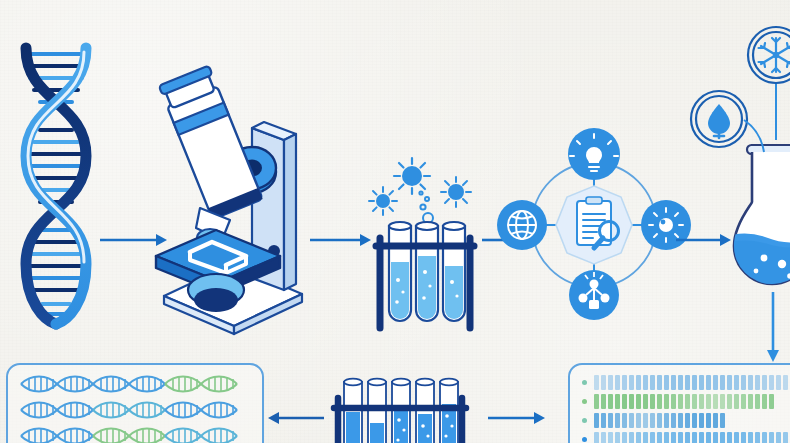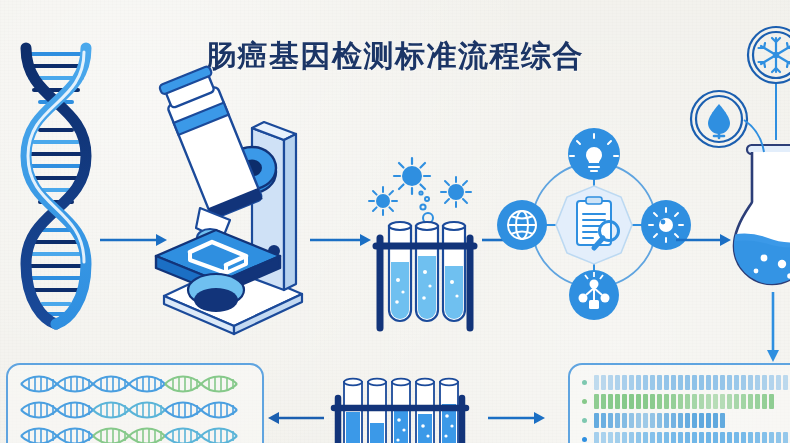--- a/index.html
+++ b/index.html
@@ -58,21 +58,20 @@
   .seq-bar { width:5px; height:15px; border-radius:1px; flex:0 0 auto; }
 
   svg { display:block; overflow:visible; }
 </style>
 </head>
 <body>
 
 <div id="stage">
   <div id="grain"></div>
 
-  <div id="title">肠癌基因检测标准流程综合</div>
 
   <div class="abs" style="left:4px; top:22px;">
     <svg width="104" height="300" viewBox="0 0 104 300">
       <defs>
         <linearGradient id="gStrandA" x1="0" y1="0" x2="0" y2="1">
           <stop offset="0%" stop-color="#0d2d6b"></stop>
             <stop offset="100%" stop-color="#1a4a9a"></stop>
         </linearGradient>
         <linearGradient id="gStrandB" x1="0" y1="0" x2="0" y2="1">
           <stop offset="0%" stop-color="#4aa8ec"></stop>

